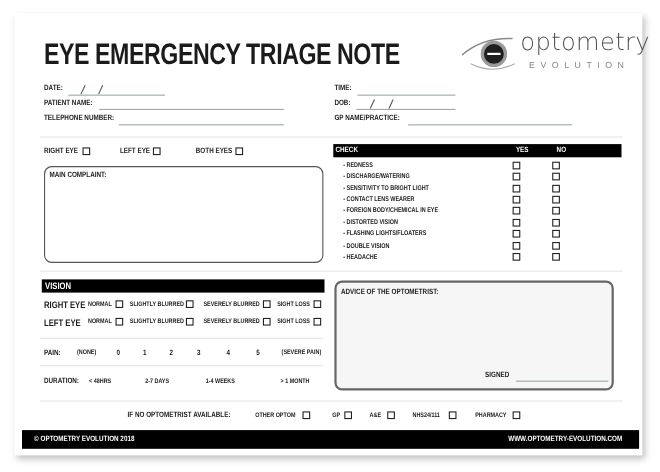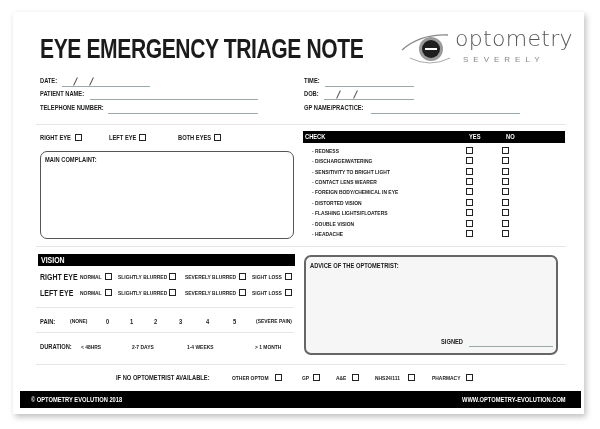--- a/index.html
+++ b/index.html
@@ -16,30 +16,30 @@
   .check-item{position:absolute;left:312px;font-size:6.2px;font-weight:bold;white-space:nowrap;transform:scaleX(0.8);transform-origin:left top;}
   .slash{position:absolute;width:0;height:9px;border-left:1px solid #555;transform:rotate(25deg);}
 </style>
 </head>
 <body>
 
 <div class="card"></div>
 
 <div class="abs title">EYE EMERGENCY TRIAGE NOTE</div>
 
-<div class="abs" style="left:400px;top:28px;width:175px;height:42px;">
+<div class="abs" style="left:418px;top:28px;width:175px;height:42px;">
   <svg width="60" height="42" viewBox="0 0 60 42" style="position:absolute;left:0;top:0;">
     <path d="M2 22 Q20 6 48 7" stroke="#888" stroke-width="1.3" fill="none"></path>
     <path d="M10 30 Q30 40 50 30" stroke="#aaa" stroke-width="1" fill="none"></path>
     <circle cx="31" cy="21" r="12" fill="#9a9a9a"></circle>
     <circle cx="31" cy="21" r="9" fill="#1f1f1f"></circle>
     <rect x="25" y="20" width="12" height="2" fill="#fff"></rect>
   </svg>
   <div style="position:absolute;left:55px;top:-2px;font-size:22px;color:#555;letter-spacing:0.3px;font-family:'DejaVu Sans',sans-serif;font-weight:300;">optometry</div>
-  <div style="position:absolute;left:63px;top:27px;font-size:8px;color:#888;letter-spacing:5px;">SEVERELY</div>
+  <div style="position:absolute;left:63px;top:27px;font-size:8px;color:#888;letter-spacing:5px;">EVOLUTION</div>
 </div>
 
 <div class="abs lbl" style="left:40px;top:77px;">DATE:</div>
 <div class="line" style="left:62px;top:86px;width:88px;"></div>
 <div class="slash" style="left:75px;top:77px;"></div>
 <div class="slash" style="left:91px;top:77px;"></div>
 <div class="abs lbl" style="left:40px;top:90px;">PATIENT NAME:</div>
 <div class="line" style="left:90px;top:99px;width:168px;"></div>
 <div class="abs lbl" style="left:40px;top:104px;">TELEPHONE NUMBER:</div>
 <div class="line" style="left:108px;top:113px;width:150px;"></div>

